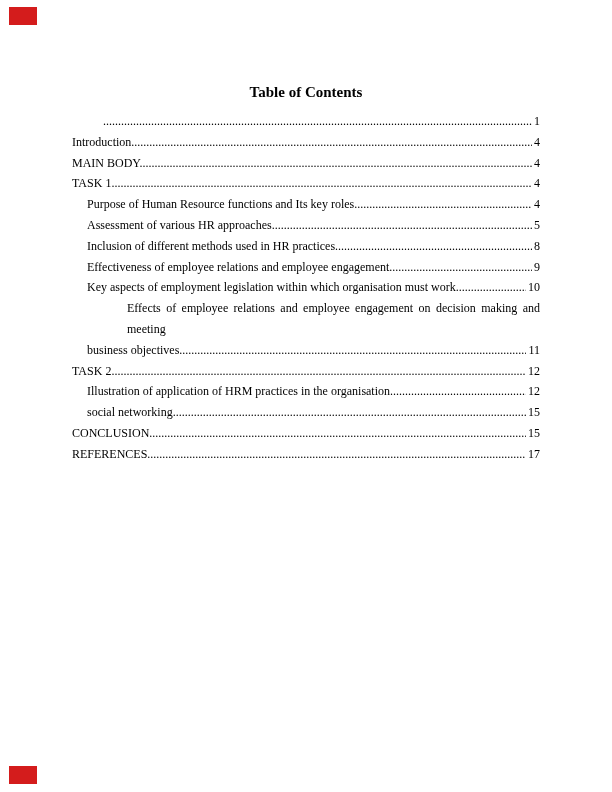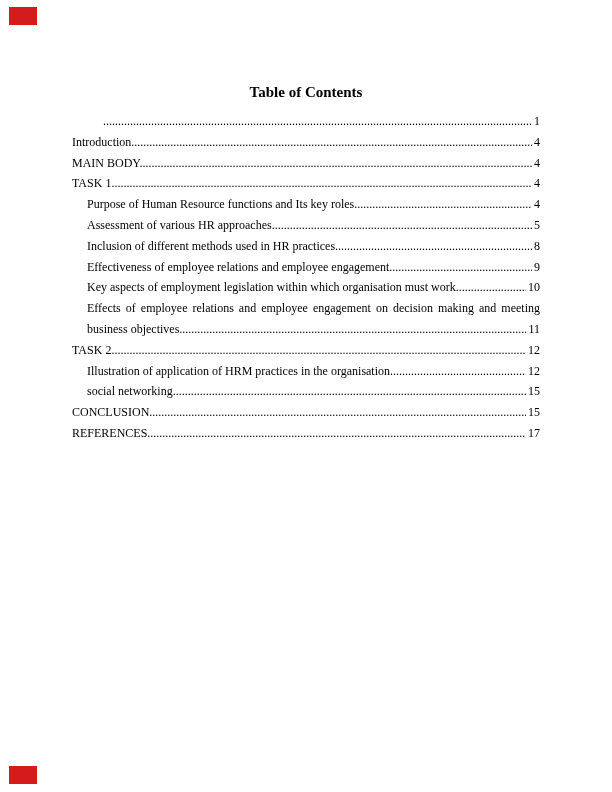--- a/index.html
+++ b/index.html
@@ -39,20 +39,21 @@
   .toc {
     font-size: 12px;
     line-height: 20.8px;
   }
   .entry.sub { margin-left: 15px; }
   .entry.first { margin-left: 31px; }
   .jline {
     text-align: justify;
     text-align-last: justify;
     white-space: normal;
+    margin-left: 40px;
   }
   .leader-row {
     position: relative;
     overflow: hidden;
     white-space: nowrap;
   }
   .leader-row .lab { white-space: nowrap; }
   .leader-row .dots { white-space: nowrap; }
   .leader-row .num {
     position: absolute;

